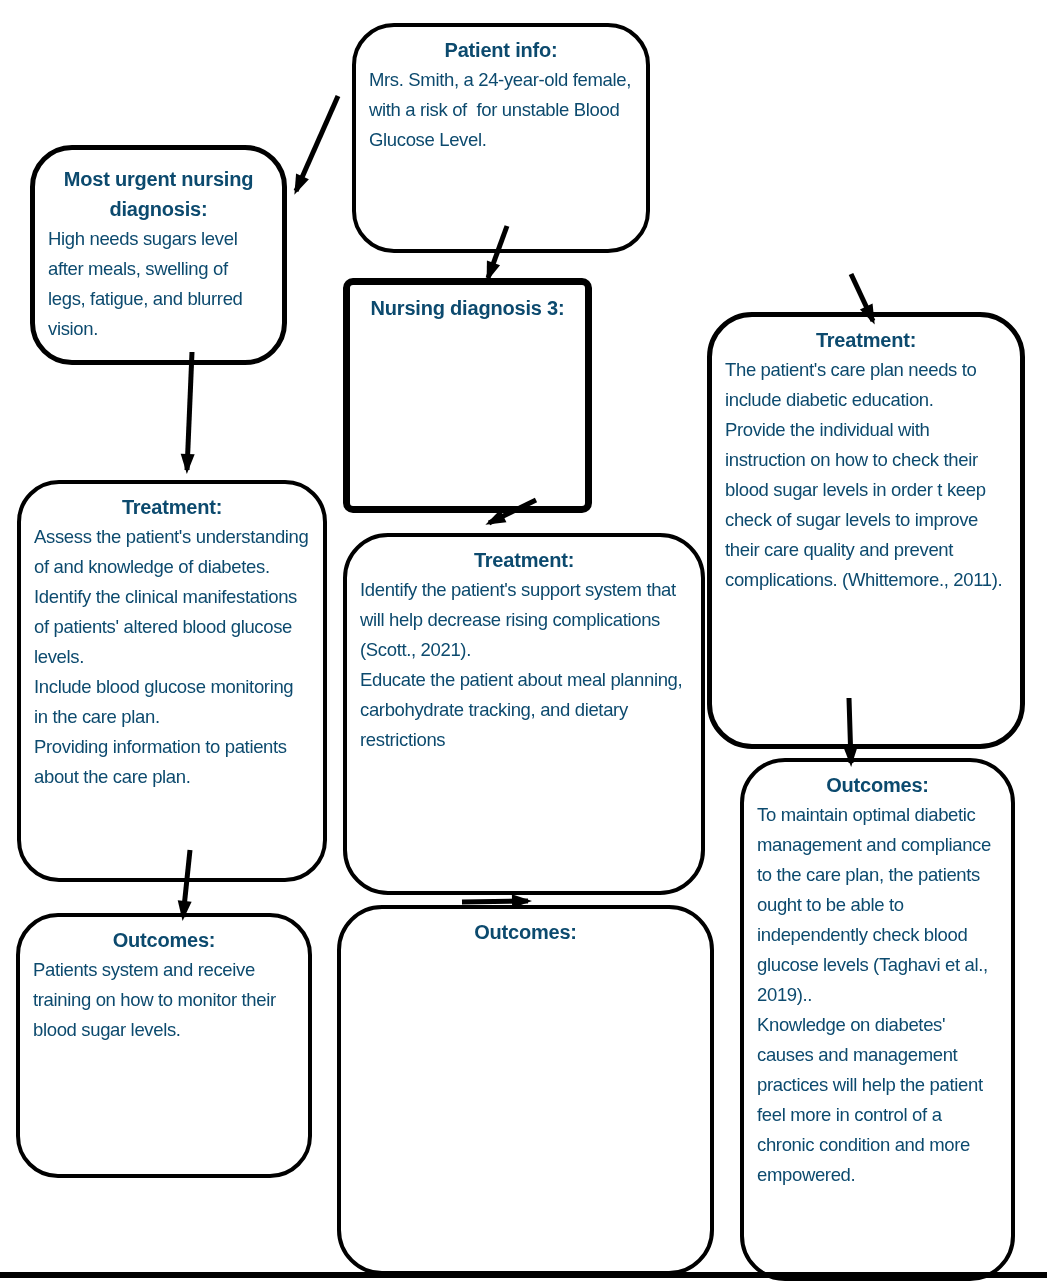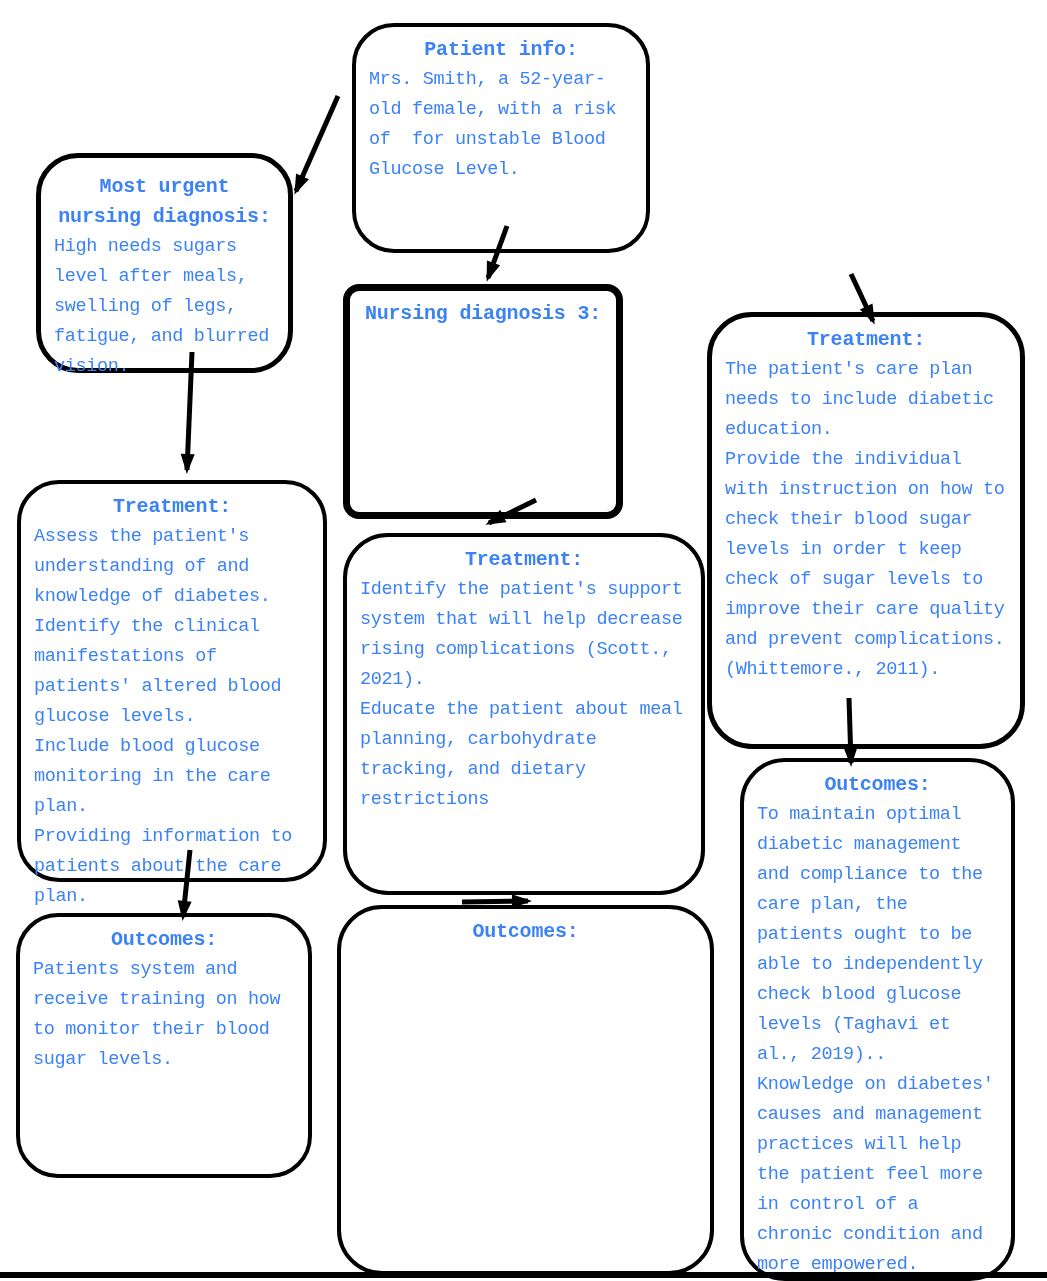--- a/index.html
+++ b/index.html
@@ -2,22 +2,22 @@
 <html><head>
 <meta charset="utf-8">
 <style>
   html, body { margin: 0; padding: 0; background: #ffffff; }
   #canvas {
     position: relative;
     width: 1047px;
     height: 1281px;
     background: #ffffff;
     overflow: hidden;
-    font-family: Liberation Mono, monospace;
-    color: #3b82f6;
+    font-family: Liberation Sans, sans-serif;
+    color: #0c4a6e;
   }
   .box {
     position: absolute;
     box-sizing: border-box;
     background: #ffffff;
     border-style: solid;
     border-color: #000000;
     padding: 8px 13px 10px 13px;
   }
   .box .title {
@@ -30,22 +30,22 @@
   .box .body {
     font-size: 18.5px;
     line-height: 1.62;
     letter-spacing: -0.35px;
     text-align: left;
     white-space: pre-wrap;
   }
   
   .b-patient-info      { left: 352px; top: 23px;  width: 298px; height: 230px; border-width: 4px; border-radius: 42px; }
   .b-diagnosis-2       { left: 700px; top: 33px;  width: 298px; height: 235px; border-width: 6px; border-radius: 42px; }
-  .b-most-urgent       { left: 36px;  top: 145px; width: 257px; height: 220px; border-width: 5px; border-radius: 42px; padding-top: 14px; margin-top: 8px; }
-  .b-diagnosis-3       { left: 343px; top: 284px; width: 280px; height: 235px; border-width: 7px; border-radius: 16px; }
+  .b-most-urgent       { left: 30px;  top: 145px; width: 257px; height: 220px; border-width: 5px; border-radius: 42px; padding-top: 14px; }
+  .b-diagnosis-3       { left: 343px; top: 278px; width: 249px; height: 235px; border-width: 7px; border-radius: 10px; }
   .b-treatment-left    { left: 17px;  top: 480px; width: 310px; height: 402px; border-width: 4px; border-radius: 42px; }
   .b-treatment-middle  { left: 343px; top: 533px; width: 362px; height: 362px; border-width: 4px; border-radius: 45px; }
   .b-treatment-right   { left: 707px; top: 312px; width: 318px; height: 437px; border-width: 5px; border-radius: 45px; }
   .b-outcomes-left     { left: 16px;  top: 913px; width: 296px; height: 265px; border-width: 4px; border-radius: 42px; }
   .b-outcomes-middle   { left: 337px; top: 905px; width: 377px; height: 370px; border-width: 4px; border-radius: 45px; }
   .b-outcomes-right    { left: 740px; top: 758px; width: 275px; height: 523px; border-width: 4px; border-radius: 45px; }
 
   #arrows {
     position: absolute;
     left: 0; top: 0;
@@ -59,21 +59,21 @@
     background: #000000;
   }
 </style>
 </head>
 <body>
 
 <div id="canvas">
 
   <div class="box b-patient-info">
     <div class="title">Patient info:</div>
-    <div class="body">Mrs. Smith, a 52-year-old female, with a risk of  for unstable Blood Glucose Level.</div>
+    <div class="body">Mrs. Smith, a 24-year-old female, with a risk of  for unstable Blood Glucose Level.</div>
   </div>
 
 
   <div class="box b-most-urgent">
     <div class="title">Most urgent nursing diagnosis:</div>
     <div class="body">High needs sugars level after meals, swelling of legs, fatigue, and blurred vision.</div>
   </div>
 
   <div class="box b-diagnosis-3">
     <div class="title">Nursing diagnosis 3:</div>

